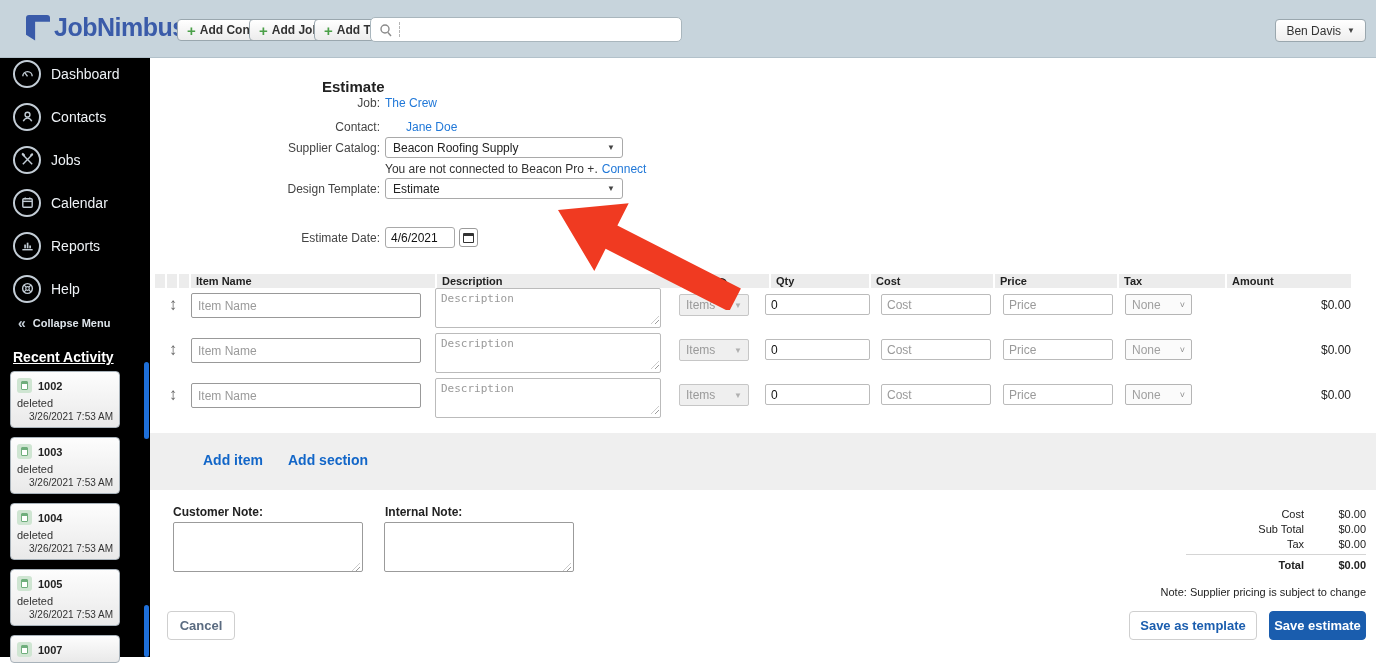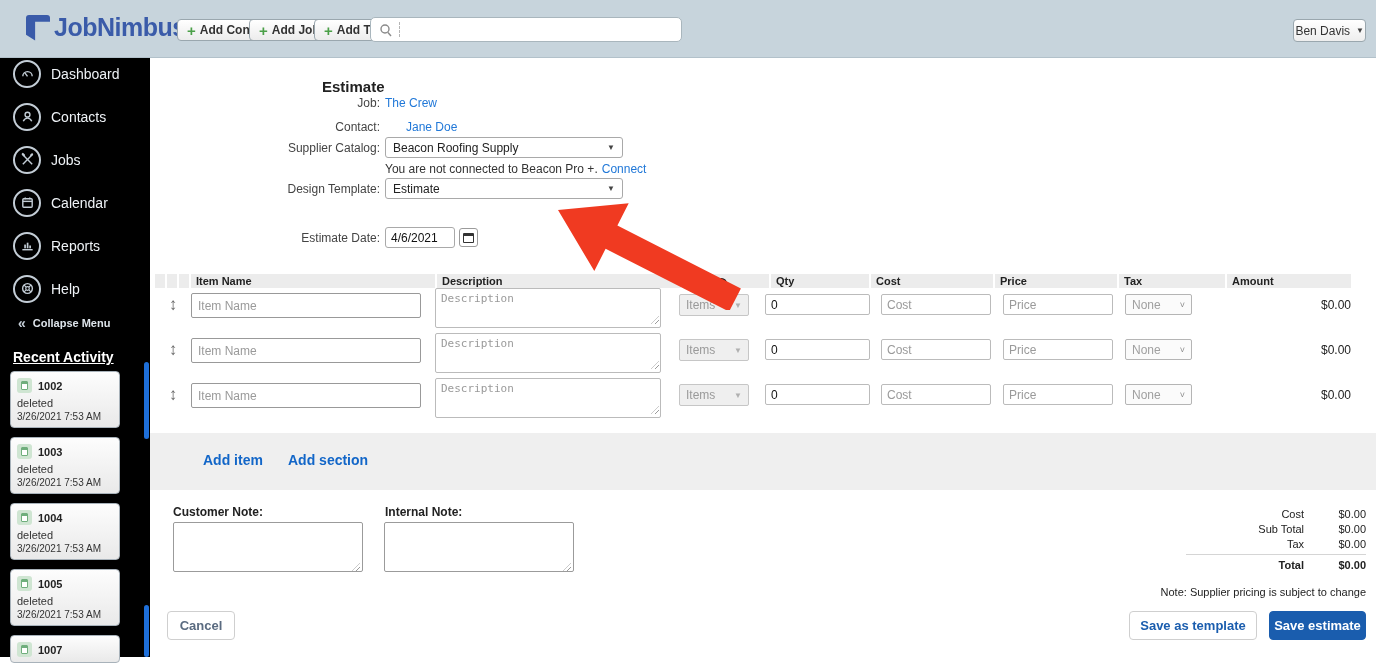--- a/index.html
+++ b/index.html
@@ -18,21 +18,21 @@
     display:flex; align-items:center; padding:0 9px; cursor:pointer; }
   .tb-btn .plus { color:#4ba048; font-size:15px; font-weight:bold; margin-right:4px; line-height:1; }
   .tb-search { position:absolute; left:370px; top:17px; width:312px; height:25px; background:#fff;
     border:1px solid #a9b6bd; border-radius:5px; display:flex; align-items:center; }
   .tb-search svg { margin:0 6px 0 8px; }
   .tb-search .sep { width:0; height:15px; border-left:1px dashed #b5b5b5; margin-right:8px; }
   .tb-search input { border:none; outline:none; flex:1; font-size:12px; color:#333; background:transparent; }
   .tb-search input::placeholder { color:#9b9b9b; }
   .user-btn { position:absolute; right:10px; top:19px; height:23px; background:linear-gradient(#ffffff,#eeeeee);
     border:1px solid #9aa7ae; border-radius:4px; font-size:12px; color:#333;
-    display:flex; align-items:center; padding:0 1px; cursor:pointer; }
+    display:flex; align-items:center; padding:0 10px; cursor:pointer; }
   .user-btn .car { font-size:8px; margin-left:6px; color:#444; }
 
   
   .sidebar { position:absolute; left:0; top:49px; width:150px; height:608px; background:#000000; z-index:4; }
   .nav-item { display:flex; align-items:center; height:43px; padding-left:13px; color:#eef2f6;
     font-size:14px; cursor:pointer; }
   .nav-item:first-child { margin-top:3px; }
   .nav-ring { width:28px; height:28px; border:2px solid #c3cdd6; border-radius:50%;
     display:flex; align-items:center; justify-content:center; margin-right:10px; flex:none; color:#c3cdd6; }
   .collapse { display:flex; align-items:center; color:#dde4ea; font-size:11px; font-weight:bold;
@@ -41,21 +41,21 @@
   .ra-title { color:#fff; font-size:14px; font-weight:bold; padding:13px 0 6px 13px;text-decoration:underline; }
   .ra-card { width:110px; margin:0 0 9px 10px; background:linear-gradient(#fdfdfd,#e9e9e9);
     border:1px solid #a8b2ba; border-radius:4px; padding:6px 6px 5px 6px; cursor:pointer; }
   .ra-head { display:flex; align-items:center; }
   .doc-ic { width:15px; height:15px; background:#cfe5d2; border-radius:3px; margin-right:6px;
     display:flex; align-items:center; justify-content:center; flex:none; }
   .doc-ic i { display:block; width:7px; height:9px; background:#fff; border:1px solid #6fae7c;
     border-radius:1px; box-shadow:inset 0 2px 0 #6fae7c; }
   .ra-id { font-size:11px; font-weight:bold; color:#222; }
   .ra-status { font-size:11px; color:#333; margin:4px 0 2px 0; }
-  .ra-date { font-size:10px; color:#333; text-align:left; }
+  .ra-date { font-size:10px; color:#333; text-align:right; }
   .scroll-thumb { position:absolute; right:1px; width:5px; background:#1e6fd9; border-radius:3px; }
 
   
   .main { position:absolute; left:137px; top:58px; width:1239px; height:608px; background:#fff; }
 
   .form-title { position:absolute; left:185px; top:20px; font-size:15px; font-weight:bold; color:#222; }
   .frow { position:absolute; left:0; display:flex; align-items:center; }
   .flabel { width:248px; text-align:right; font-size:12px; color:#444; padding-right:5px; flex:none; }
   a.link { color:#2178d8; font-size:12px; text-decoration:none; cursor:pointer; }
   .selbox { width:238px; height:21px; border:1px solid #a9a9a9; border-radius:3px; background:#fff;

